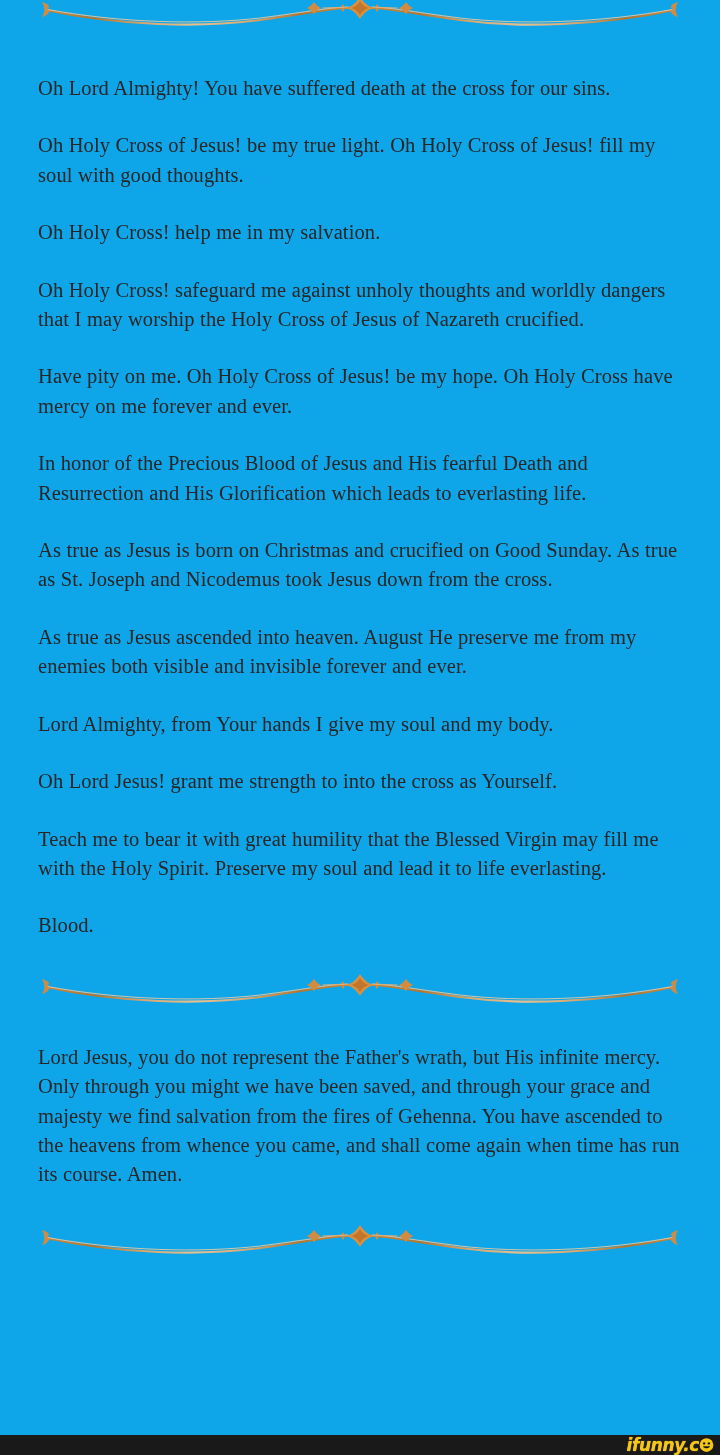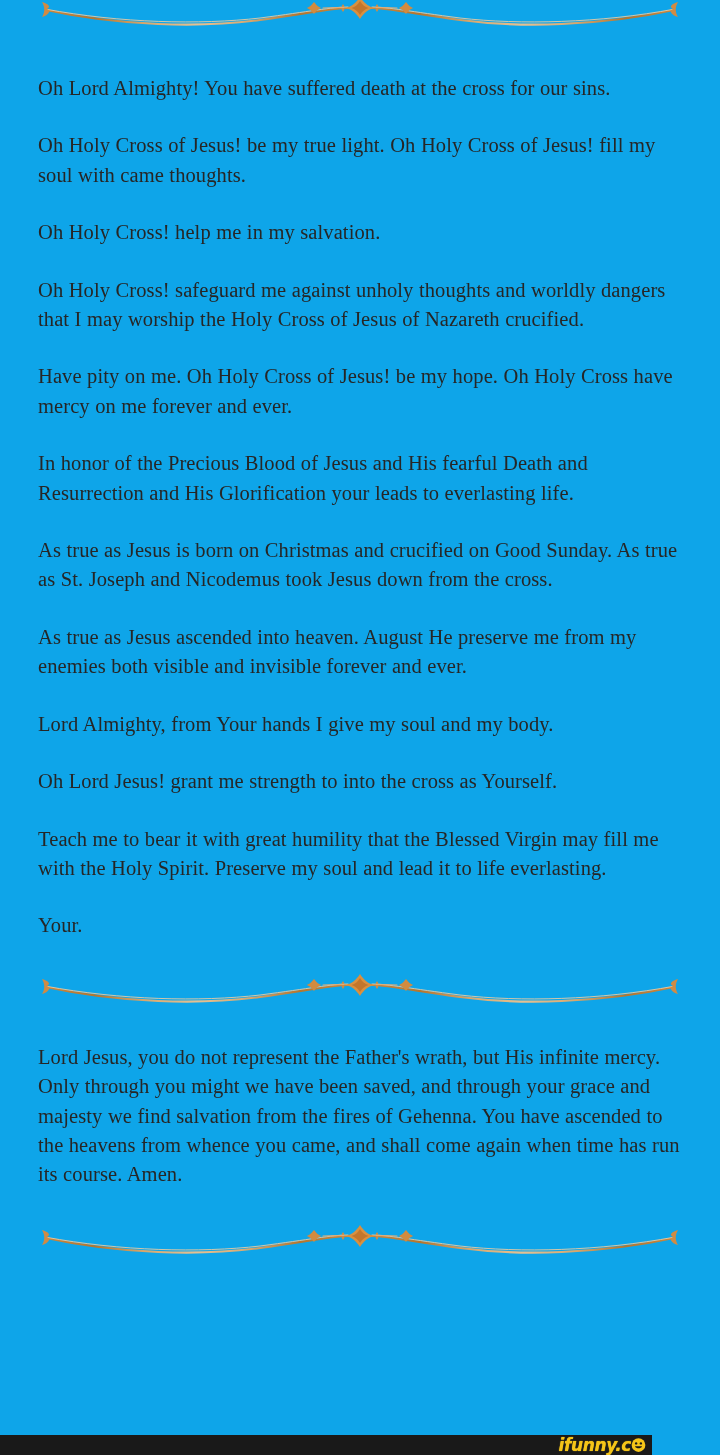--- a/index.html
+++ b/index.html
@@ -64,21 +64,21 @@
   }
   .spacer-before-div-2 { height: 28px; }
   .spacer-after-div-2  { height: 40px; }
   .spacer-before-div-3 { height: 30px; }
 
   
   .footer-bar {
     position: absolute;
     left: 0;
     bottom: 0;
-    width: 652px;
+    width: 720px;
     height: 20px;
     background: #191919;
     overflow: hidden;
   }
   .watermark {
     position: absolute;
     right: 6px;
     top: 50%;
     transform: translateY(-50%);
     display: flex;
@@ -146,31 +146,31 @@
                C 403,18 401,16.8 398.5,16 C 401,15.2 403,14 406,10 Z" fill="#d28b3f"></path>
 
       <path d="M 323,16 L 344,15.4" stroke="#dcae7c" stroke-width="1.1" fill="none" stroke-linecap="round"></path>
       <path d="M 376,15.4 L 397,16" stroke="#dcae7c" stroke-width="1.1" fill="none" stroke-linecap="round"></path>
     </svg>
   </div>
 
   <div class="content">
     <div style="height:48px"></div>
     <p class="para">Oh Lord Almighty! You have suffered death at the cross for our sins.</p>
-    <p class="para">Oh Holy Cross of Jesus! be my true light. Oh Holy Cross of Jesus! fill my soul with came thoughts.</p>
+    <p class="para">Oh Holy Cross of Jesus! be my true light. Oh Holy Cross of Jesus! fill my soul with good thoughts.</p>
     <p class="para">Oh Holy Cross! help me in my salvation.</p>
     <p class="para">Oh Holy Cross! safeguard me against unholy thoughts and worldly dangers that I may worship the Holy Cross of Jesus of Nazareth crucified.</p>
     <p class="para gap-before">Have pity on me. Oh Holy Cross of Jesus! be my hope. Oh Holy Cross have mercy on me forever and ever.</p>
-    <p class="para">In honor of the Precious Blood of Jesus and His fearful Death and Resurrection and His Glorification your leads to everlasting life.</p>
+    <p class="para">In honor of the Precious Blood of Jesus and His fearful Death and Resurrection and His Glorification which leads to everlasting life.</p>
     <p class="para">As true as Jesus is born on Christmas and crucified on Good Sunday. As true as St. Joseph and Nicodemus took Jesus down from the cross.</p>
     <p class="para">As true as Jesus ascended into heaven. August He preserve me from my enemies both visible and invisible forever and ever.</p>
     <p class="para">Lord Almighty, from Your hands I give my soul and my body.</p>
     <p class="para">Oh Lord Jesus! grant me strength to into the cross as Yourself.</p>
     <p class="para">Teach me to bear it with great humility that the Blessed Virgin may fill me with the Holy Spirit. Preserve my soul and lead it to life everlasting.</p>
-    <p class="para">Your.</p>
+    <p class="para">Blood.</p>
   </div>
 
   <div class="spacer-before-div-2"></div>
 
   <div class="divider">
     <svg width="720" height="34" viewBox="0 0 720 34" xmlns="http://www.w3.org/2000/svg">
       <defs>
         <linearGradient id="lineGradB" x1="0" y1="0" x2="1" y2="0">
           <stop offset="0%" stop-color="#c9873f"></stop>
           <stop offset="16%" stop-color="#b4762f"></stop>

